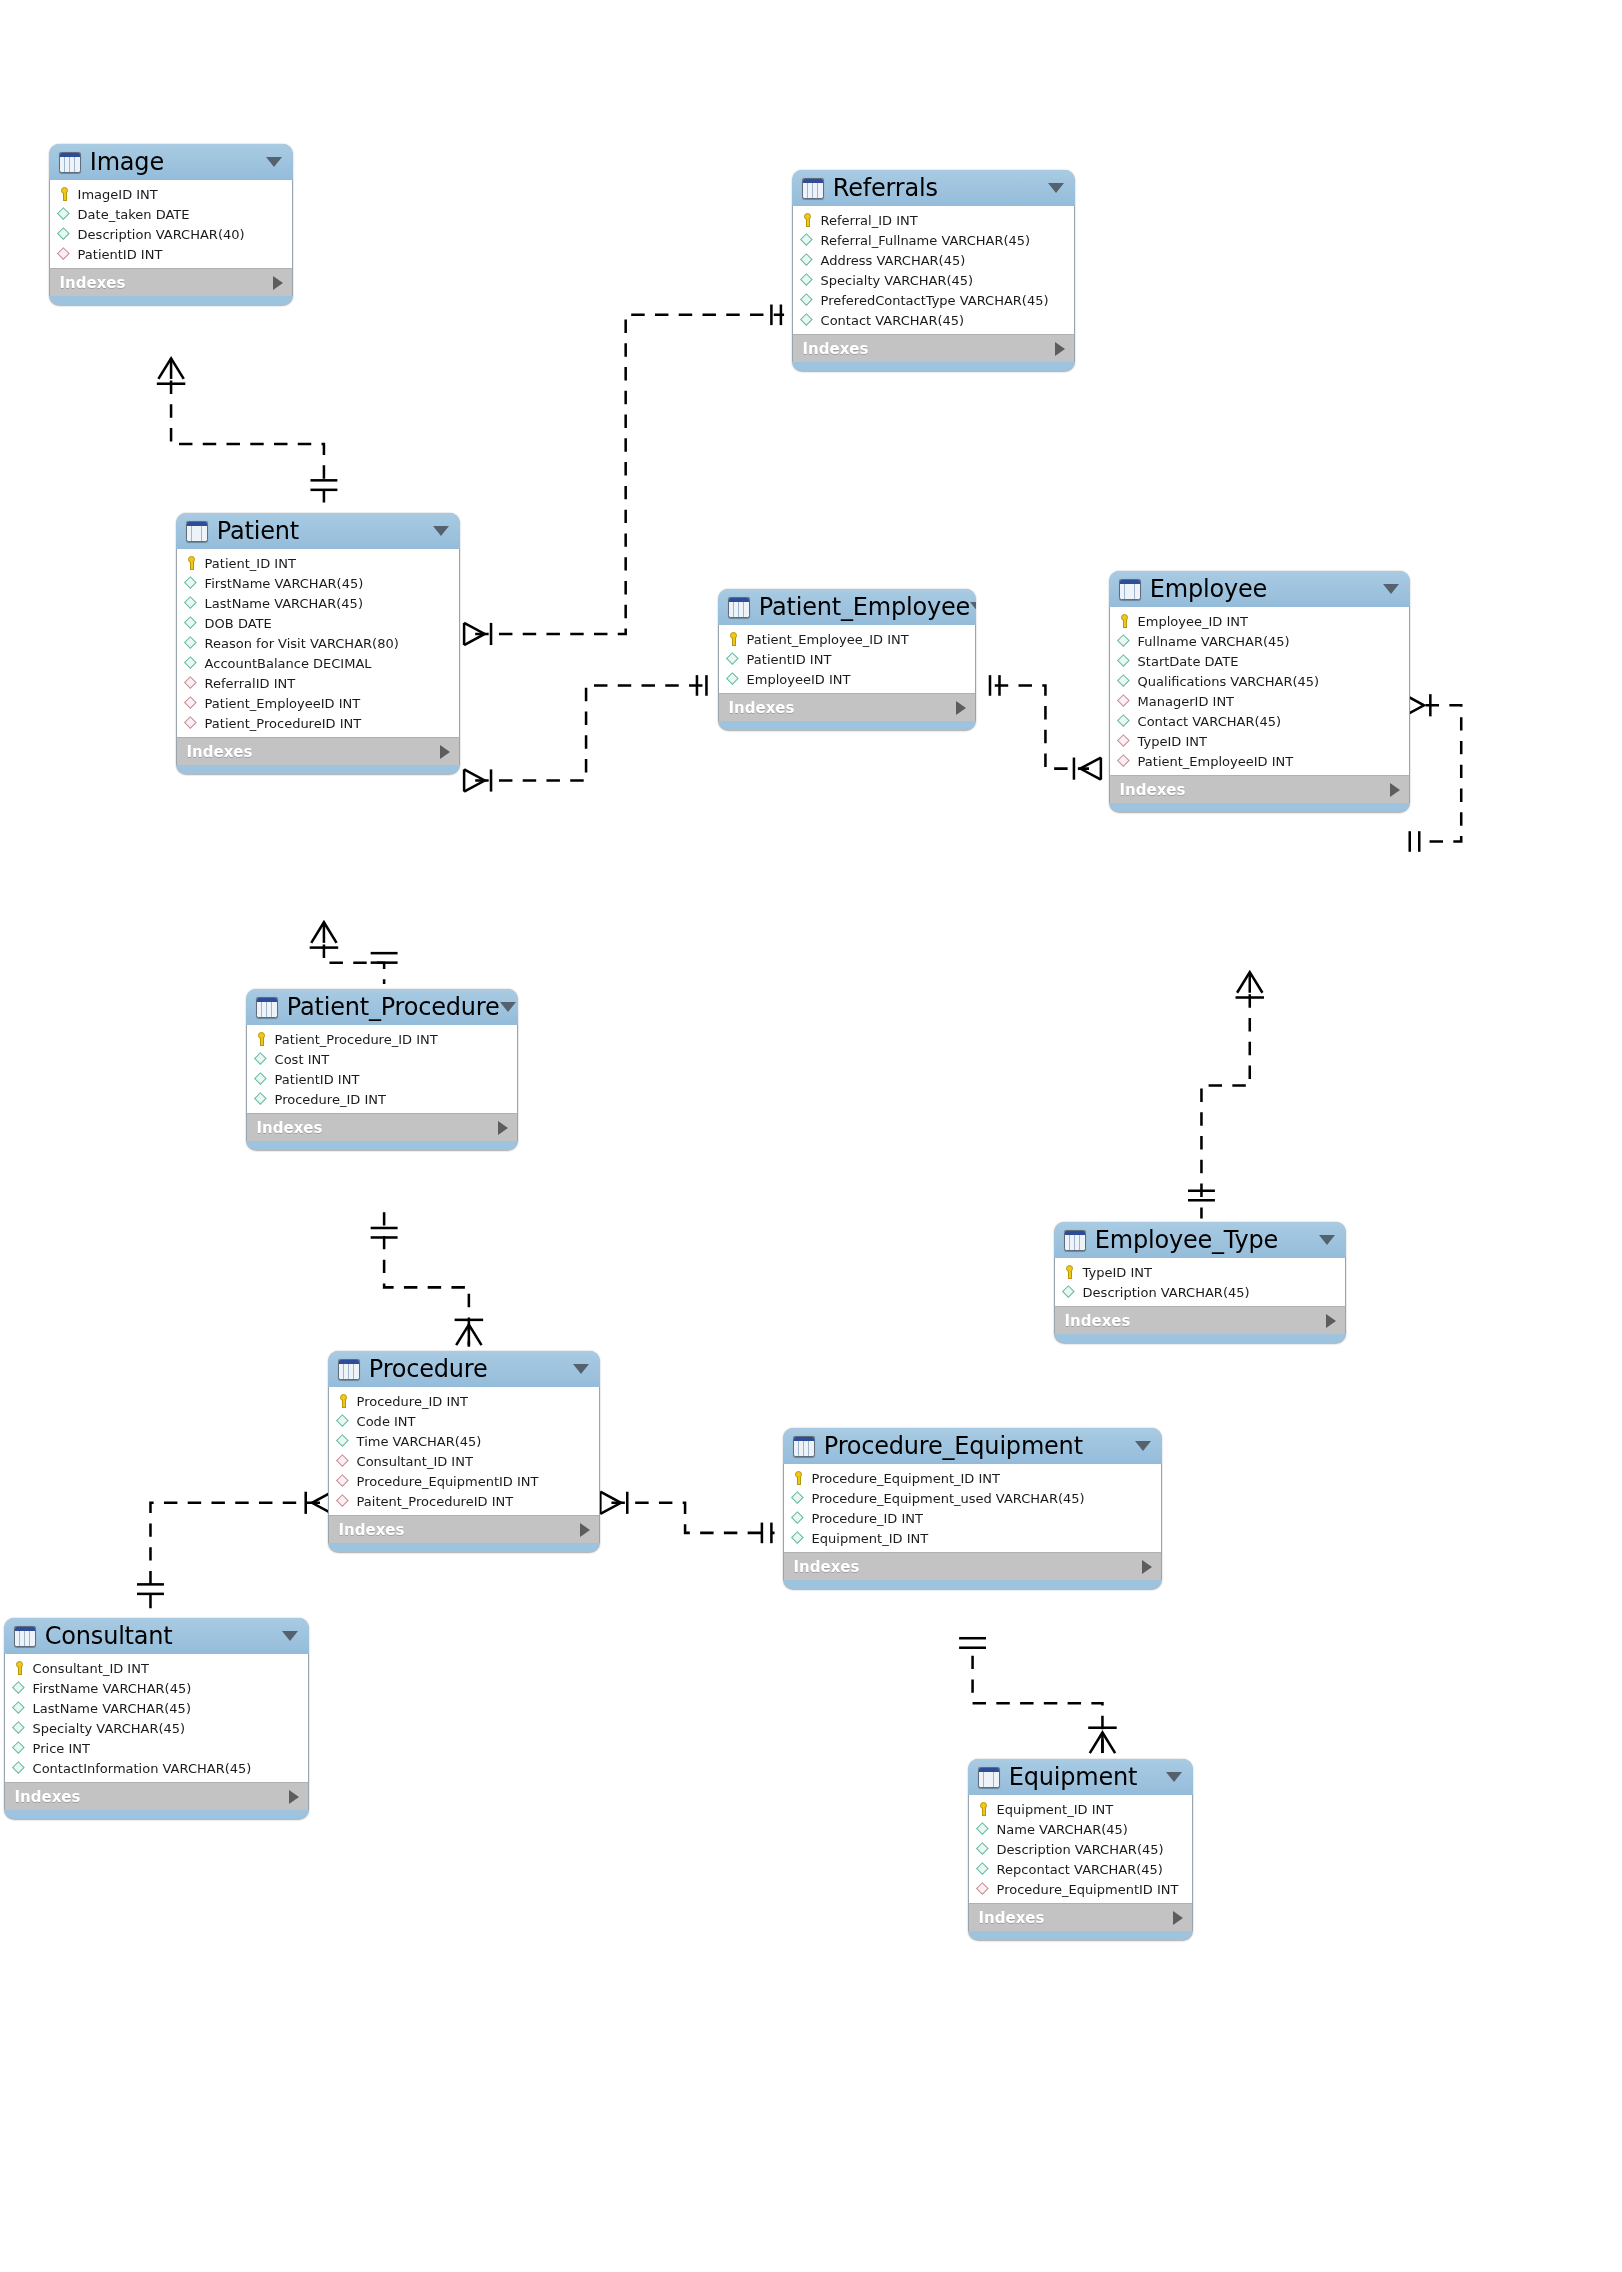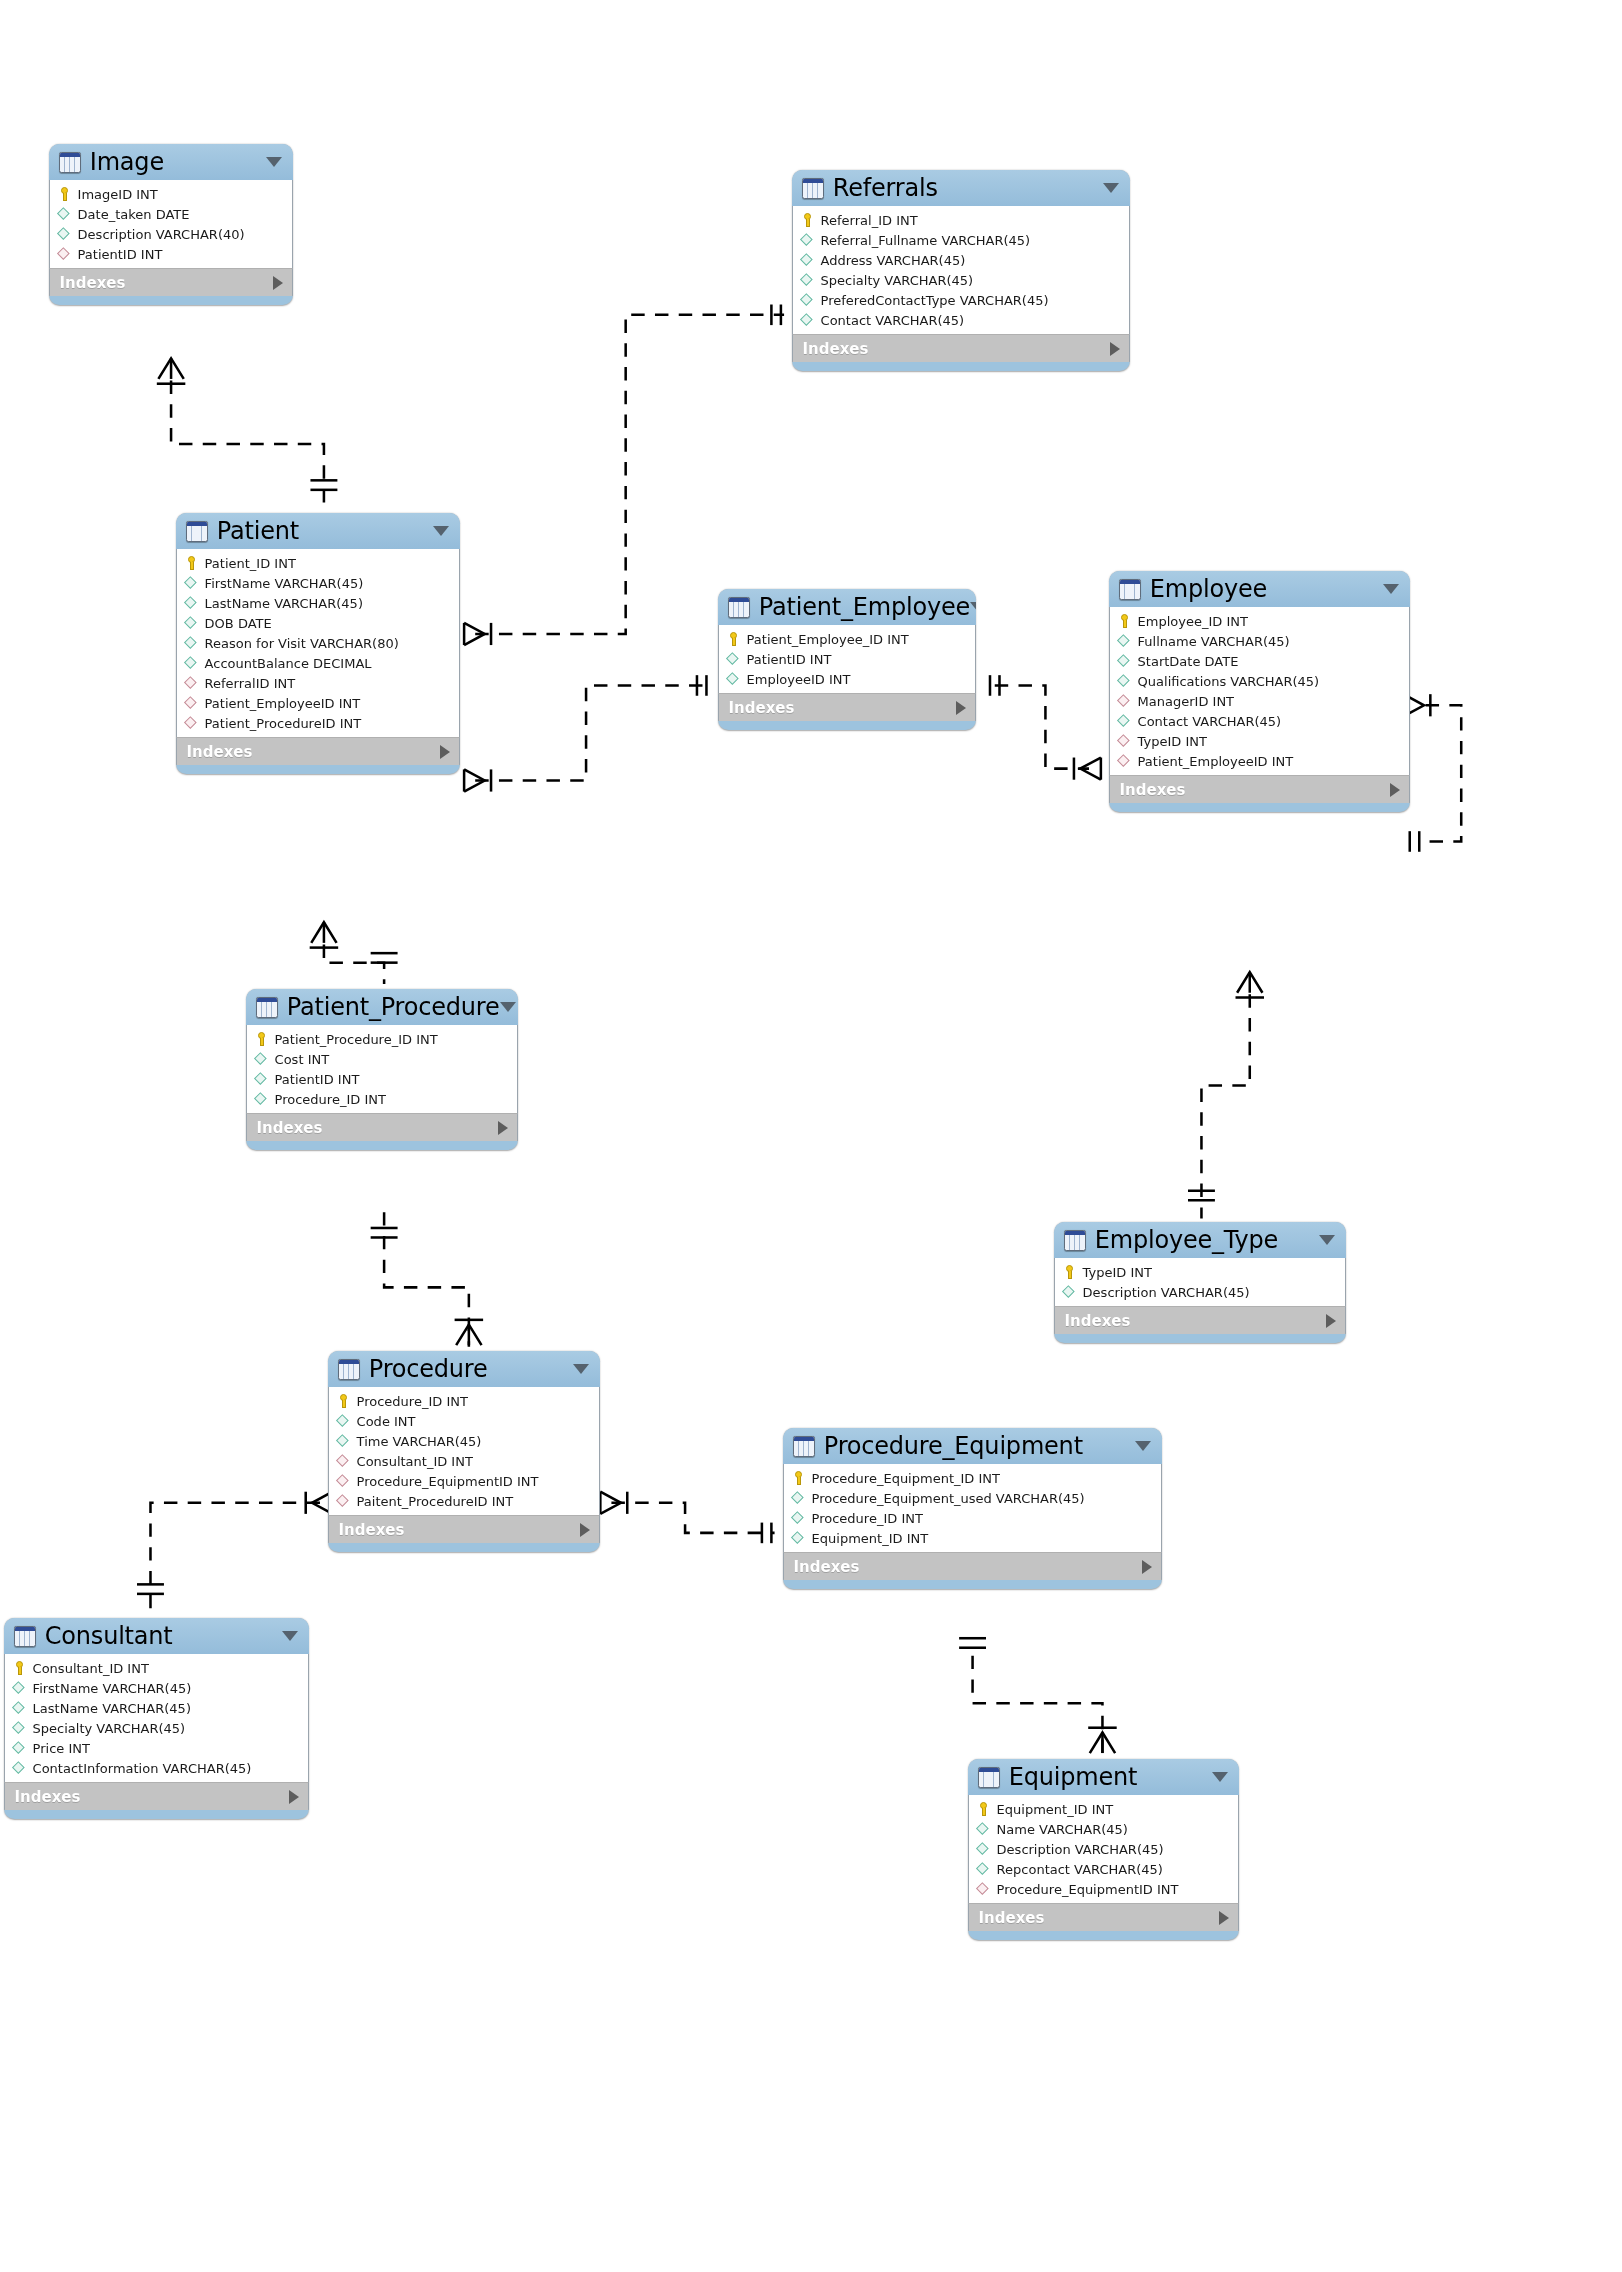--- a/index.html
+++ b/index.html
@@ -348,21 +348,21 @@
           <div class="col">
             <span class="col-ico ico-fk"></span>
             <span class="col-txt">PatientID INT</span>
           </div>
         </div>
         <div class="tbl-idx">
           <span class="idx-label">Indexes</span>
           <span class="idx-caret"></span>
         </div>
       </div>
-      <div class="tbl" style="left: 792px; top: 170px; width: 338px;">
+      <div class="tbl" style="left: 792px; top: 170px; width: 283px;">
         <div class="tbl-head">
           <span class="tbl-icon"></span>
           <span class="tbl-title">Referrals</span>
           <span class="tbl-caret"></span>
         </div>
         <div class="tbl-body">
           <div class="col">
             <span class="col-ico ico-key"></span>
             <span class="col-txt">Referral_ID INT</span>
           </div>
@@ -657,21 +657,21 @@
           <div class="col">
             <span class="col-ico ico-dia"></span>
             <span class="col-txt">ContactInformation VARCHAR(45)</span>
           </div>
         </div>
         <div class="tbl-idx">
           <span class="idx-label">Indexes</span>
           <span class="idx-caret"></span>
         </div>
       </div>
-      <div class="tbl" style="left: 968px; top: 1759px; width: 271px;">
+      <div class="tbl" style="left: 968px; top: 1759px; width: 225px;">
         <div class="tbl-head">
           <span class="tbl-icon"></span>
           <span class="tbl-title">Equipment</span>
           <span class="tbl-caret"></span>
         </div>
         <div class="tbl-body">
           <div class="col">
             <span class="col-ico ico-key"></span>
             <span class="col-txt">Equipment_ID INT</span>
           </div>

